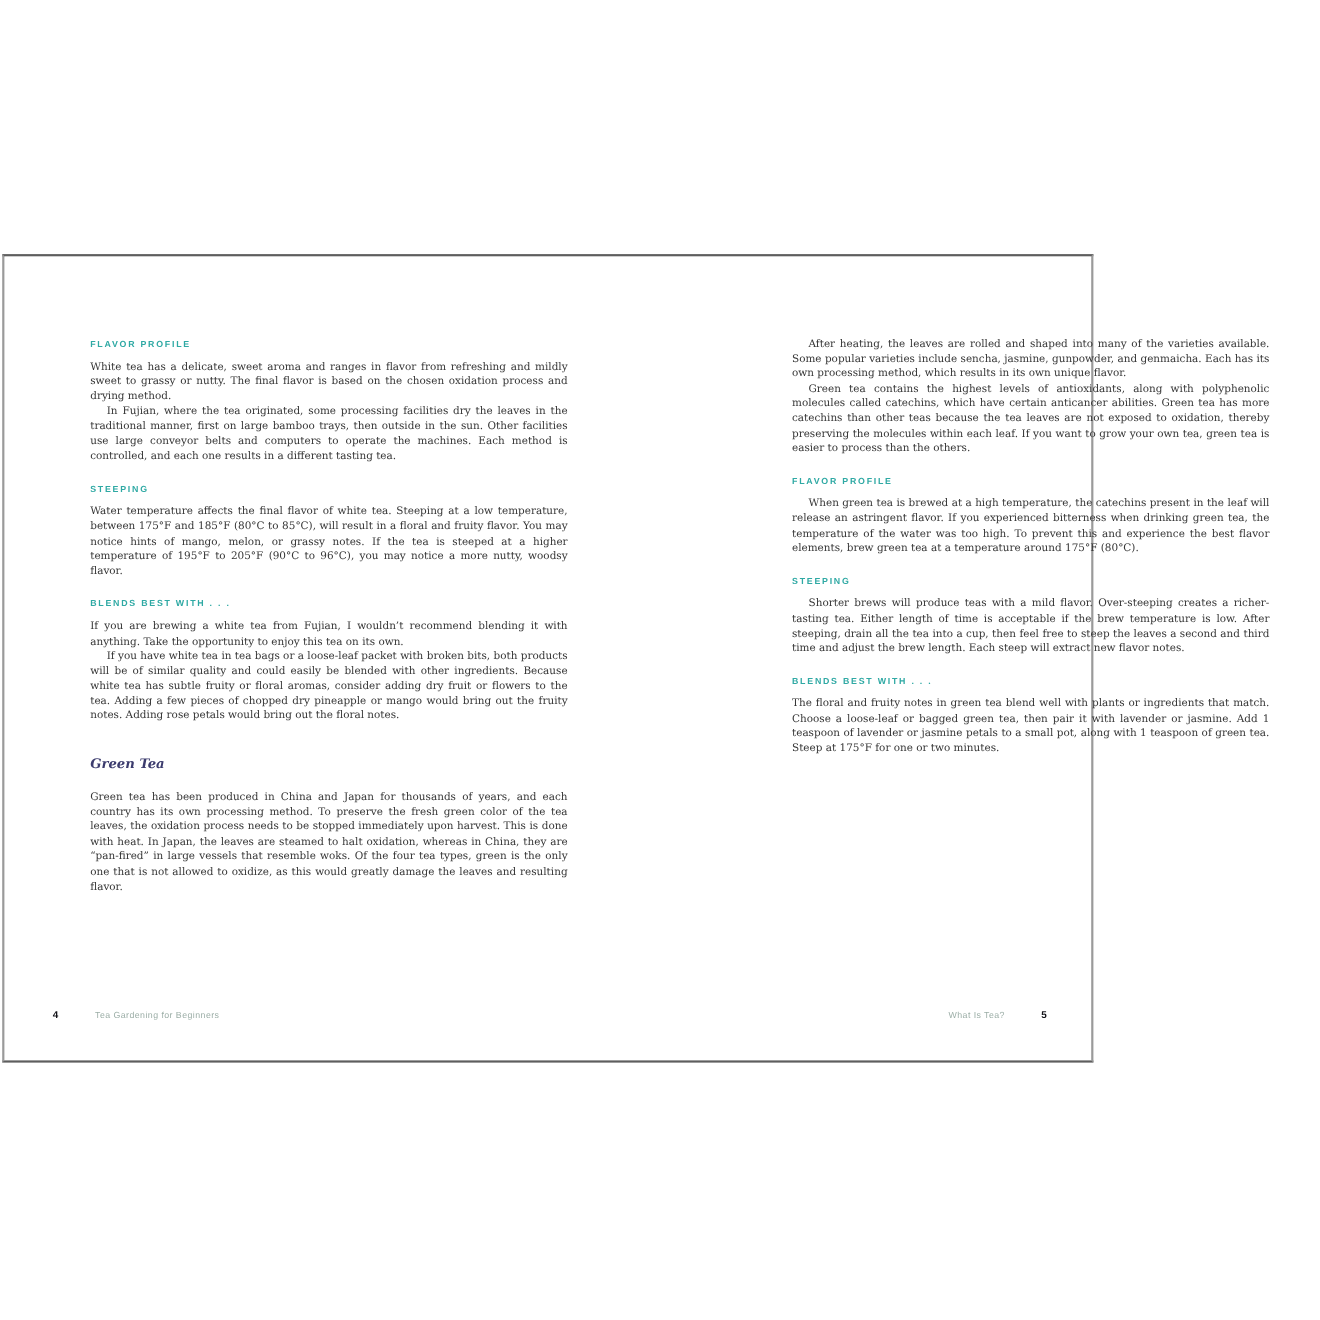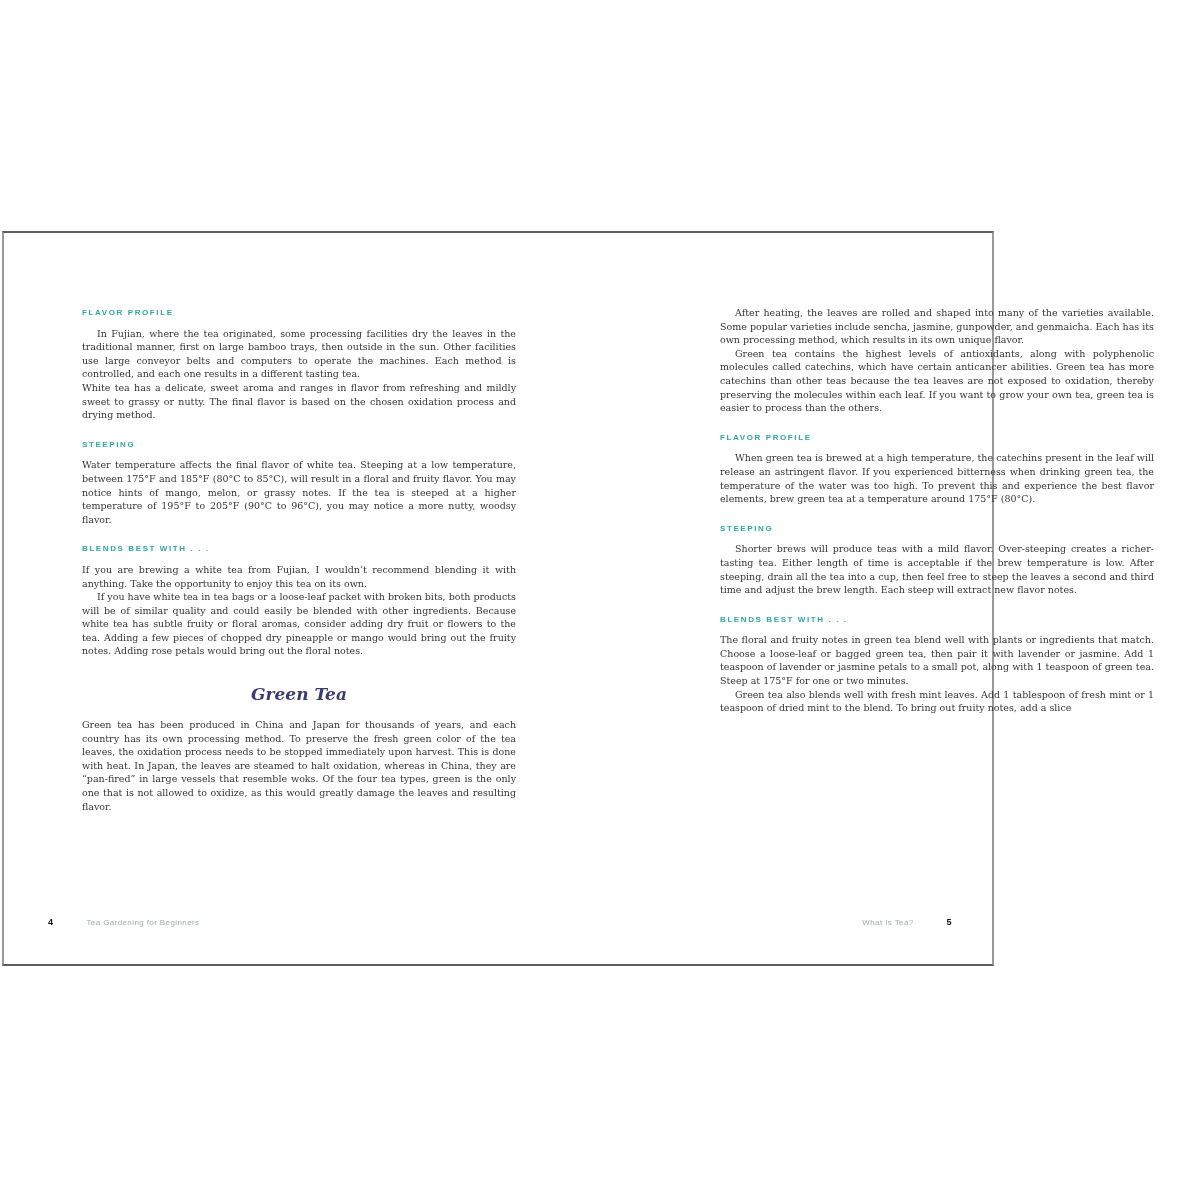--- a/index.html
+++ b/index.html
@@ -40,25 +40,25 @@
     color: #2fa9a4;
     margin: 16px 0 7px 0;
     text-align: left;
   }
   .sub.first { margin-top: 0; }
 
   .chapter {
     font-family: "DejaVu Serif", serif;
     font-style: italic;
     font-weight: bold;
-    font-size: 17px;
+    font-size: 12px;
     line-height: 20px;
     color: #3c3c6e;
     margin: 26px 0 14px 0;
-    text-align: center;
+    text-align: left;
   }
 
   p.body { margin: 0; }
   p.body.indent { text-indent: 15px; }
 
   .footer {
     position: absolute;
     top: 684px;
     font-family: "Liberation Sans", sans-serif;
     font-size: 8px;
@@ -76,41 +76,40 @@
   }
   .footer-title { color: #9caea7; }
 </style>
 </head>
 <body>
 
 <div class="spread">
 
   <div class="col col-left">
     <h4 class="sub first">FLAVOR PROFILE</h4>
+    <p class="body">White tea has a delicate, sweet aroma and ranges in flavor from refreshing and mildly sweet to grassy or nutty. The final flavor is based on the chosen oxidation process and drying method.</p>
     <p class="body indent">In Fujian, where the tea originated, some processing facilities dry the leaves in the traditional manner, first on large bamboo trays, then outside in the sun. Other facilities use large conveyor belts and computers to operate the machines. Each method is controlled, and each one results in a different tasting tea.</p>
-    <p class="body">White tea has a delicate, sweet aroma and ranges in flavor from refreshing and mildly sweet to grassy or nutty. The final flavor is based on the chosen oxidation process and drying method.</p>
     <h4 class="sub">STEEPING</h4>
     <p class="body">Water temperature affects the final flavor of white tea. Steeping at a low temperature, between 175°F and 185°F (80°C to 85°C), will result in a floral and fruity flavor. You may notice hints of mango, melon, or grassy notes. If the tea is steeped at a higher temperature of 195°F to 205°F (90°C to 96°C), you may notice a more nutty, woodsy flavor.</p>
     <h4 class="sub">BLENDS BEST WITH . . .</h4>
     <p class="body">If you are brewing a white tea from Fujian, I wouldn’t recommend blending it with anything. Take the opportunity to enjoy this tea on its own.</p>
     <p class="body indent">If you have white tea in tea bags or a loose-leaf packet with broken bits, both products will be of similar quality and could easily be blended with other ingredients. Because white tea has subtle fruity or floral aromas, consider adding dry fruit or flowers to the tea. Adding a few pieces of chopped dry pineapple or mango would bring out the fruity notes. Adding rose petals would bring out the floral notes.</p>
     <h2 class="chapter">Green Tea</h2>
     <p class="body">Green tea has been produced in China and Japan for thousands of years, and each country has its own processing method. To preserve the fresh green color of the tea leaves, the oxidation process needs to be stopped immediately upon harvest. This is done with heat. In Japan, the leaves are steamed to halt oxidation, whereas in China, they are “pan-fired” in large vessels that resemble woks. Of the four tea types, green is the only one that is not allowed to oxidize, as this would greatly damage the leaves and resulting flavor.</p>
   </div>
 
   <div class="col col-right">
     <p class="body indent">After heating, the leaves are rolled and shaped into many of the varieties available. Some popular varieties include sencha, jasmine, gunpowder, and genmaicha. Each has its own processing method, which results in its own unique flavor.</p>
     <p class="body indent">Green tea contains the highest levels of antioxidants, along with polyphenolic molecules called catechins, which have certain anticancer abilities. Green tea has more catechins than other teas because the tea leaves are not exposed to oxidation, thereby preserving the molecules within each leaf. If you want to grow your own tea, green tea is easier to process than the others.</p>
     <h4 class="sub">FLAVOR PROFILE</h4>
     <p class="body indent">When green tea is brewed at a high temperature, the catechins present in the leaf will release an astringent flavor. If you experienced bitterness when drinking green tea, the temperature of the water was too high. To prevent this and experience the best flavor elements, brew green tea at a temperature around 175°F (80°C).</p>
     <h4 class="sub">STEEPING</h4>
     <p class="body indent">Shorter brews will produce teas with a mild flavor. Over-steeping creates a richer-tasting tea. Either length of time is acceptable if the brew temperature is low. After steeping, drain all the tea into a cup, then feel free to steep the leaves a second and third time and adjust the brew length. Each steep will extract new flavor notes.</p>
     <h4 class="sub">BLENDS BEST WITH . . .</h4>
     <p class="body">The floral and fruity notes in green tea blend well with plants or ingredients that match. Choose a loose-leaf or bagged green tea, then pair it with lavender or jasmine. Add 1 teaspoon of lavender or jasmine petals to a small pot, along with 1 teaspoon of green tea. Steep at 175°F for one or two minutes.</p>
-    <p class="body indent">Green tea also blends well with fresh mint leaves. Add 1 tablespoon of fresh mint or 1 teaspoon of dried mint to the blend. To bring out fruity notes, add a slice</p>
   </div>
 
   <div class="footer footer-left">
     <span class="page-num">4</span>
     <span class="footer-title">Tea Gardening for Beginners</span>
   </div>
   <div class="footer footer-right">
     <span class="footer-title">What Is Tea?</span>
     <span class="page-num">5</span>
   </div>

